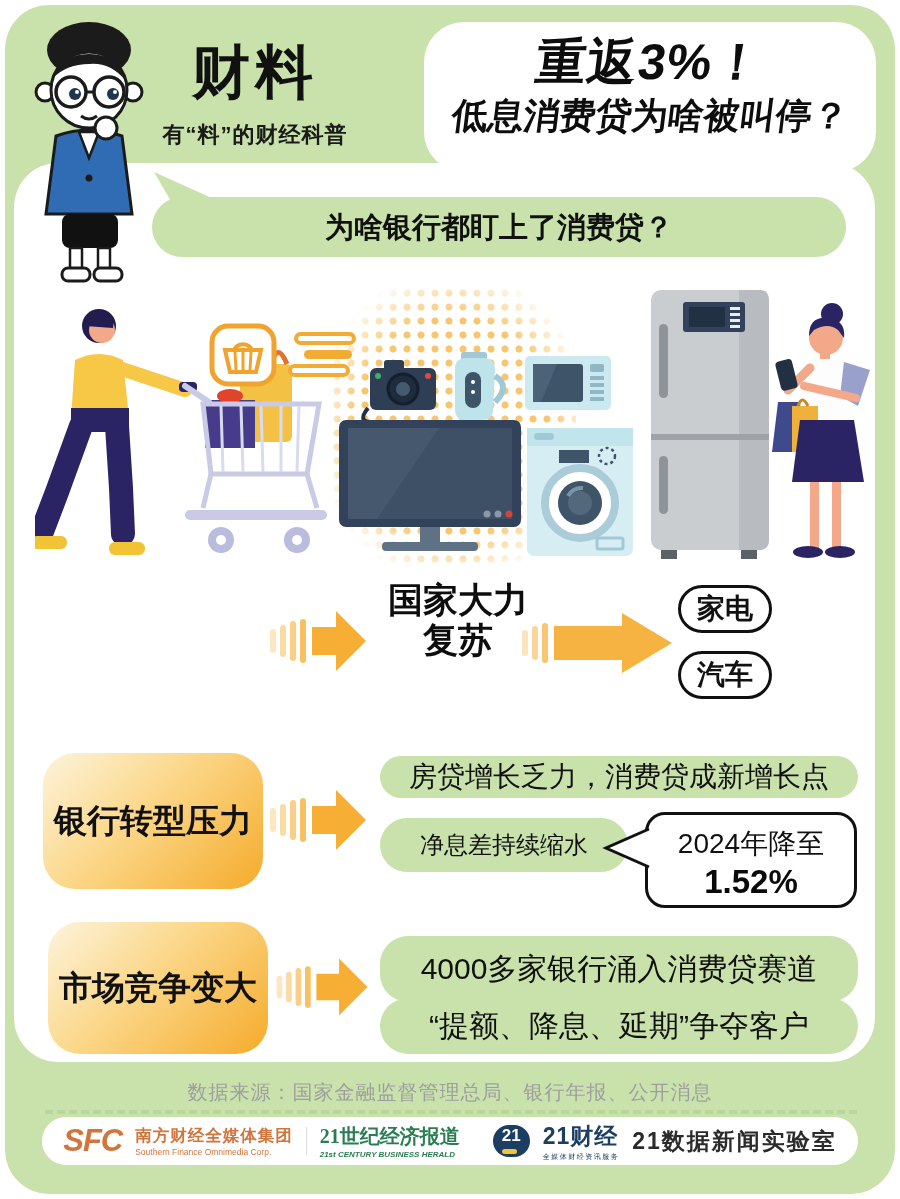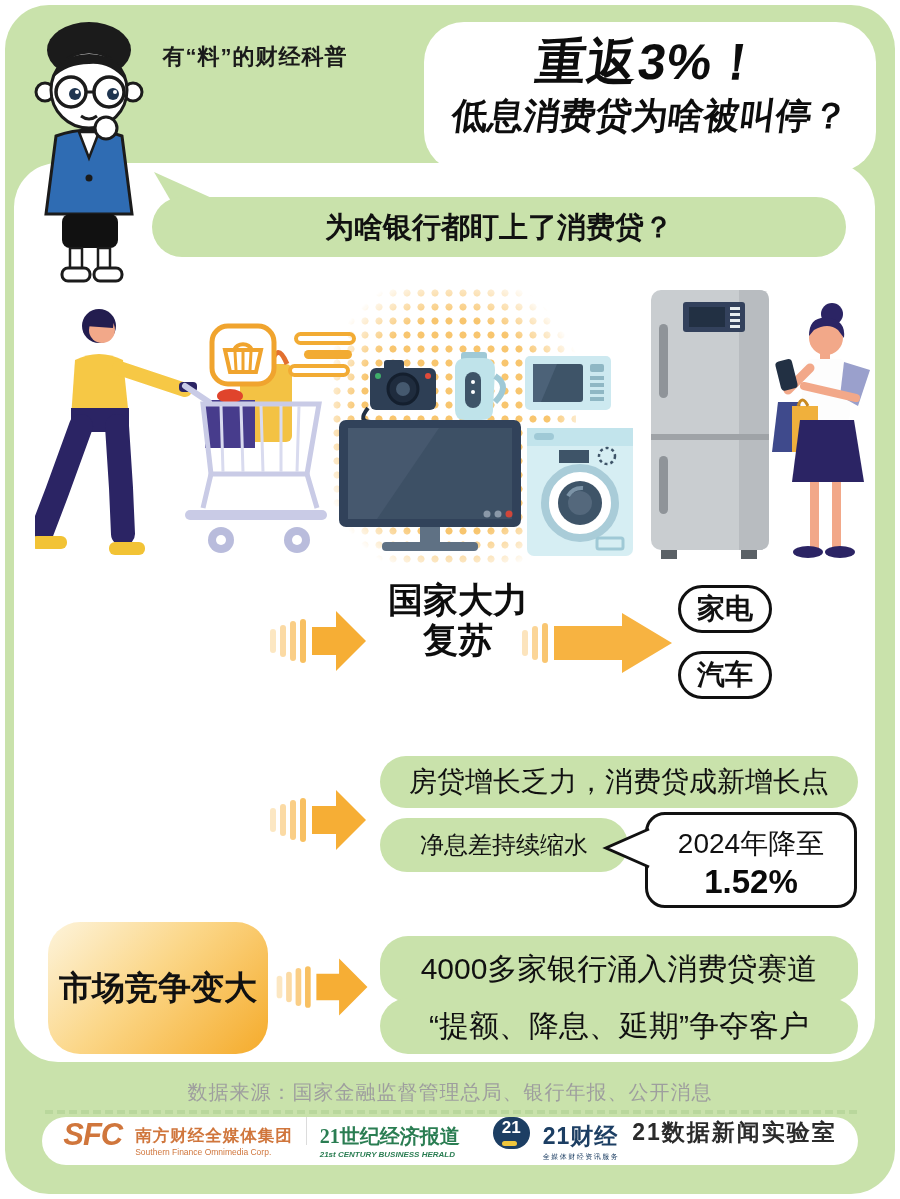--- a/index.html
+++ b/index.html
@@ -31,32 +31,32 @@
   .flow-arrow{position:absolute;}
   .s1-statement{position:absolute;left:372px;top:580px;width:172px;text-align:center;font-size:35px;font-weight:900;line-height:40px;color:#0d0d0d;}
   .s1-support{position:absolute;left:556px;top:576px;width:104px;text-align:center;font-size:29px;font-weight:600;color:#111;margin-top:46px;}
   .s1-midarrow{position:absolute;left:522px;top:612px;width:152px;height:62px;}
   .pill-outline{position:absolute;width:94px;height:48px;background:#fff;border:3px solid #101010;border-radius:26px;
     display:flex;align-items:center;justify-content:center;font-size:28px;font-weight:600;color:#111;}
   .pill-jiadian{left:678px;top:585px;}
   .pill-qiche{left:678px;top:651px;}
   .s1-note{position:absolute;left:780px;top:592px;width:98px;text-align:center;font-size:29px;font-weight:600;line-height:47px;color:#111;}
   .green-pill{position:absolute;background:#c9e2ab;border-radius:28px;display:flex;align-items:center;justify-content:center;color:#111;font-weight:500;}
-  .s2-p1{left:380px;top:756px;width:478px;height:52px;font-size:28px;}
+  .s2-p1{left:380px;top:756px;width:478px;height:42px;font-size:28px;}
   .s2-p2{left:380px;top:818px;width:248px;height:54px;font-size:24px;}
   .s3-p1{left:380px;top:936px;width:478px;height:66px;font-size:30px;}
   .s3-p2{left:380px;top:998px;width:478px;height:56px;font-size:30px;}
   .s2-callout{position:absolute;left:645px;top:812px;width:212px;height:96px;background:#fff;border:3px solid #111;border-radius:20px;text-align:center;padding-top:11px;z-index:4;}
   .s2-callout .c1{font-size:28px;font-weight:500;color:#111;line-height:36px;}
   .s2-callout .c2{font-size:33px;font-weight:900;color:#0a0a0a;line-height:40px;}
   .s2-tail{position:absolute;left:601px;top:825px;width:50px;height:46px;z-index:5;}
   .source{position:absolute;left:0;top:1079px;width:900px;text-align:center;font-size:20px;color:#9e9e9e;font-weight:500;letter-spacing:1px;}
   .dashed-sep{position:absolute;left:45px;top:1110px;width:812px;height:0;border-top:4px dashed #b9d79c;}
   .footer-card{position:absolute;left:42px;top:1117px;width:816px;height:48px;border-radius:24px;background:#fff;
-    display:flex;justify-content:center;gap:13px;}
+    display:flex;align-items:center;justify-content:center;gap:13px;}
   .sfc-abbr{font-size:31px;font-style:italic;font-weight:900;color:#d0763c;letter-spacing:-1px;}
   .sfc-cn{font-size:16.5px;font-weight:800;color:#d0763c;letter-spacing:1px;}
   .sfc-en{font-size:8.5px;color:#d0763c;}
   .v-div{width:1px;height:28px;background:#dcdcdc;}
   .herald-cn{font-family:"Liberation Serif","DejaVu Serif",serif;font-size:20px;font-weight:900;color:#2a7d52;}
   .herald-en{font-size:8px;font-style:italic;font-weight:700;color:#2a7d52;}
   .app-badge{position:relative;width:37px;height:32px;background:#1c3e63;border-radius:16px;display:flex;align-items:center;justify-content:flex-start;flex-direction:column;color:#fff;font-size:17px;font-weight:900;line-height:22px;margin-left:20px;}
   .badge-bar{position:absolute;bottom:3px;left:9px;width:15px;height:5px;background:#f0c63c;border-radius:3px;}
   .app-name{font-size:23px;font-weight:900;color:#1c3e63;letter-spacing:1px;}
   .app-slogan{font-size:7px;color:#1c3e63;letter-spacing:1.5px;}
@@ -69,20 +69,21 @@
 <div class="canvas">
   <div class="green-bg"></div>
 
   <div class="main-panel"></div>
   <div class="title-card">
     <div class="t1">重返3%！</div>
     <div class="t2">低息消费贷为啥被叫停？</div>
   </div>
 
   <div class="brand">
+    <div class="brand-name">财料</div>
     <div class="brand-tagline">有“料”的财经科普</div>
   </div>
 
   <svg class="ill" style="left:20px;top:16px" width="142" height="272" viewBox="0 0 142 272">
     <ellipse cx="69" cy="34" rx="42" ry="28" fill="#1b1b1b"></ellipse>
     <circle cx="25" cy="76" r="9" fill="#fff" stroke="#1b1b1b" stroke-width="3"></circle>
     <circle cx="113" cy="76" r="9" fill="#fff" stroke="#1b1b1b" stroke-width="3"></circle>
     <circle cx="69" cy="74" r="38" fill="#fff" stroke="#1b1b1b" stroke-width="3"></circle>
     <path d="M33,62 Q41,38 69,38 Q99,38 105,64 Q90,46 69,48 Q47,48 33,62 Z" fill="#1b1b1b"></path>
     <circle cx="51" cy="76" r="15" fill="#fff" stroke="#1b1b1b" stroke-width="3.5"></circle>
@@ -254,20 +255,21 @@
   <div class="s1-support">支持</div>
   <svg class="s1-midarrow" viewBox="0 0 152 62">
     <rect x="0" y="18" width="6" height="26" rx="3" fill="#f7b341" opacity=".35"></rect>
     <rect x="10" y="14" width="6" height="34" rx="3" fill="#f7b341" opacity=".55"></rect>
     <rect x="20" y="11" width="6" height="40" rx="3" fill="#f7b341" opacity=".75"></rect>
     <polygon points="32,14 100,14 100,1 150,31 100,61 100,48 32,48" fill="#f7b341"></polygon>
   </svg>
   <div class="pill-outline pill-jiadian">家电</div>
   <div class="pill-outline pill-qiche">汽车</div>
 
+  <div class="label-box s2-box">银行转型压力</div>
   <svg class="flow-arrow" style="left:270px;top:783px" width="98" height="74" viewBox="0 0 98 74">
     <rect x="0" y="25" width="6" height="24" rx="3" fill="#f6ae35" opacity=".3"></rect>
     <rect x="10" y="21" width="6" height="32" rx="3" fill="#f6ae35" opacity=".45"></rect>
     <rect x="20" y="17" width="6" height="40" rx="3" fill="#f6ae35" opacity=".6"></rect>
     <rect x="30" y="15" width="6" height="44" rx="3" fill="#f6ae35" opacity=".78"></rect>
     <polygon points="42,23 66,23 66,7 96,37 66,67 66,51 42,51" fill="#f6ae35"></polygon>
   </svg>
   <div class="green-pill s2-p1">房贷增长乏力，消费贷成新增长点</div>
   <div class="green-pill s2-p2">净息差持续缩水</div>
   <svg class="s2-tail" viewBox="0 0 50 46">

